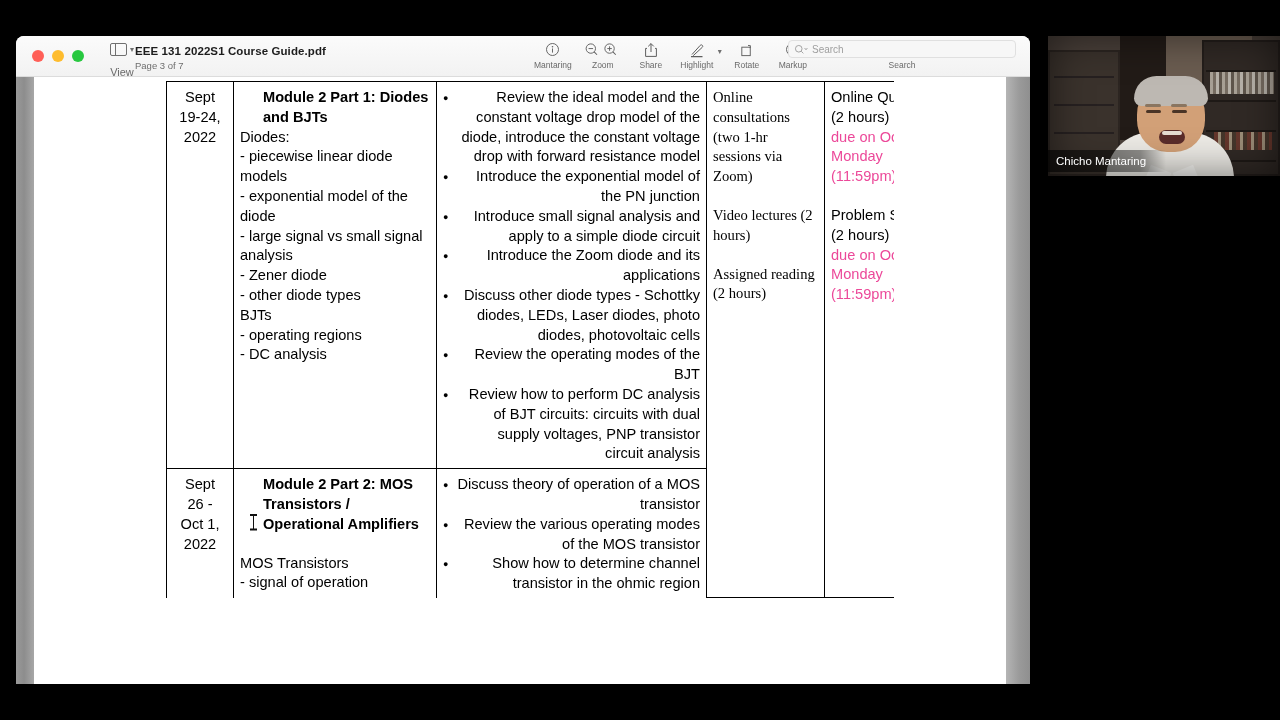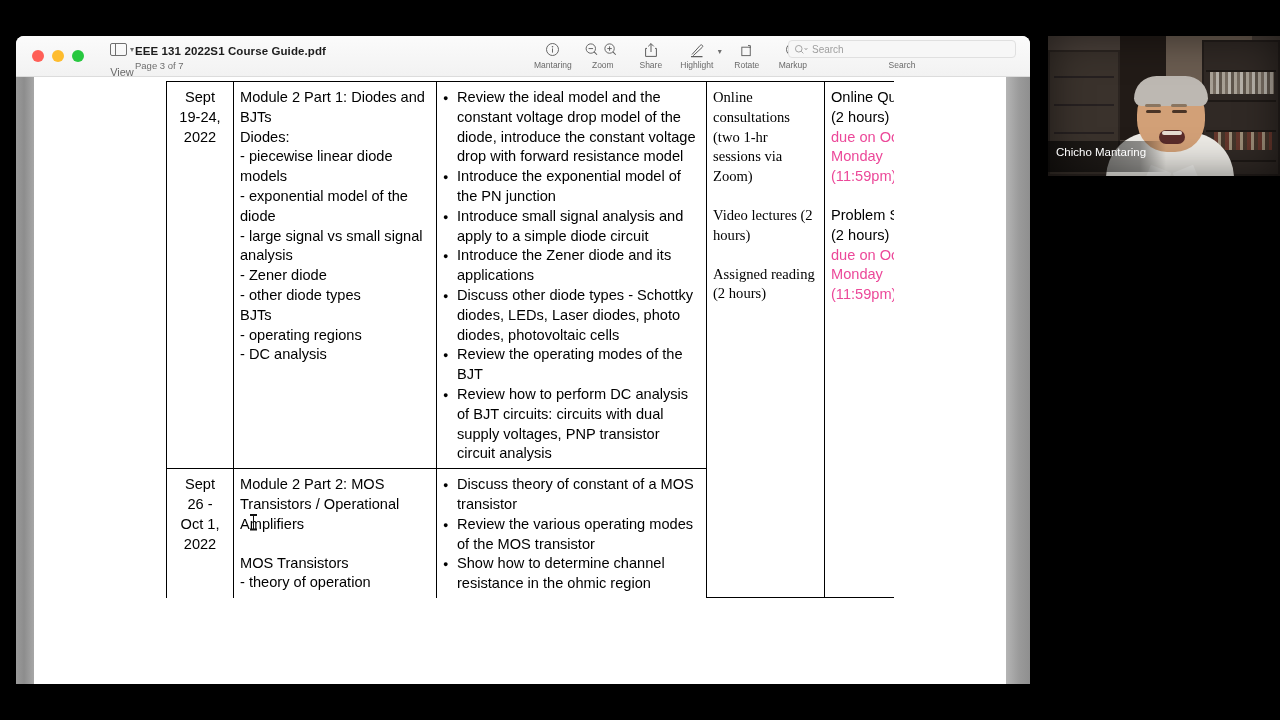--- a/index.html
+++ b/index.html
@@ -66,25 +66,25 @@
   .tbl td{
     border:1.6px solid #000;vertical-align:top;padding:6px 6px 4px 6px;
     font-size:14.6px;line-height:19.8px;color:#000;
   }
   .c-date{width:67px;text-align:center;}
   .c-topics{width:203px;}
   .c-objectives{width:270px;}
   .c-activities{width:118px;font-family:Liberation Serif, serif;}
   .c-assess{width:115px;margin-left:8px;}
 
-  .ttl{font-weight:normal;}
+  .ttl{font-weight:bold;margin-left:23px;}
   .blue{color:#ec4899;}
   .blk{display:block;}
   ul.bl{margin:0;padding:0;list-style:none;}
-  ul.bl li{position:relative;padding-left:14px;margin:0 0 0 0;}
+  ul.bl li{position:relative;padding-left:14px;margin:0 0 0 0;text-align:right;}
   ul.bl li:before{content:"\25CF";position:absolute;left:0;top:0;font-size:9px;line-height:20px;}
   .gap{height:19px;}
 
   
   .cliprow td{border-bottom:none;}
 
   
   .caret{position:absolute;left:218px;top:437px;width:3px;height:16px;}
   .caret:before{content:"";position:absolute;left:1px;top:0;width:1px;height:16px;background:#111;}
   .caret:after{content:"";position:absolute;left:-2px;top:0;width:7px;height:1.5px;background:#111;
@@ -120,21 +120,21 @@
   .cam .browL,.cam .browR{position:absolute;top:24px;width:16px;height:2.5px;background:#8a7560;border-radius:2px;}
   .cam .browL{left:39px;} .cam .browR{left:65px;}
   .cam .mouth{position:absolute;left:53px;top:50px;width:26px;height:14px;background:#5a2c2a;border-radius:10px;}
   .cam .mouth:after{content:"";position:absolute;left:3px;top:1px;width:20px;height:4px;background:#e6dcd2;border-radius:3px;}
   .cam .collarL{position:absolute;left:40px;top:88px;width:22px;height:22px;background:#f6f5f2;
     transform:rotate(22deg);}
   .cam .collarR{position:absolute;left:70px;top:88px;width:22px;height:22px;background:#f6f5f2;
     transform:rotate(-22deg);}
   .cam .vignette{position:absolute;inset:0;box-shadow:inset 0 0 40px rgba(0,0,0,.55);}
   .cam .namebadge{
-    position:absolute;left:0;bottom:4px;min-width:98px;height:22px;padding:0 12px 9px 8px;
+    position:absolute;left:0;bottom:4px;min-width:98px;height:22px;padding:0 12px 0 8px;
     display:flex;align-items:center;color:#fff;font-size:11.5px;
     background:linear-gradient(90deg,rgba(0,0,0,.62),rgba(0,0,0,.40) 78%,rgba(0,0,0,0));
   }
 </style>
 </head>
 <body>
 
 <div id="root">
 
   <div class="preview-window">
@@ -281,21 +281,21 @@
               <span class="blk">BJTs</span>
               <span class="blk">- operating regions</span>
               <span class="blk">- DC analysis</span>
             </td>
 
             <td class="c-objectives">
               <ul class="bl">
                 <li>Review the ideal model and the constant voltage drop model of the diode, introduce the constant voltage drop with forward resistance model</li>
                 <li>Introduce the exponential model of the PN junction</li>
                 <li>Introduce small signal analysis and apply to a simple diode circuit</li>
-                <li>Introduce the Zener diode and its applications</li>
+                <li>Introduce the Zoom diode and its applications</li>
                 <li>Discuss other diode types - Schottky diodes, LEDs, Laser diodes, photo diodes, photovoltaic cells</li>
                 <li>Review the operating modes of the BJT</li>
                 <li>Review how to perform DC analysis of BJT circuits: circuits with dual supply voltages, PNP transistor circuit analysis</li>
               </ul>
             </td>
 
             <td class="c-activities" rowspan="2">
               <span class="blk">Online consultations (two 1-hr sessions via Zoom)</span>
               <span class="blk gap"></span>
               <span class="blk">Video lectures (2 hours)</span>
@@ -319,28 +319,28 @@
               <span class="blk">Sept</span>
               <span class="blk">26 -</span>
               <span class="blk">Oct 1,</span>
               <span class="blk">2022</span>
             </td>
 
             <td class="c-topics">
               <span class="blk ttl">Module 2 Part 2: MOS Transistors / Operational Amplifiers</span>
               <span class="blk gap"></span>
               <span class="blk">MOS Transistors</span>
-              <span class="blk">- theory of operation</span>
+              <span class="blk">- signal of operation</span>
             </td>
 
             <td class="c-objectives">
               <ul class="bl">
-                <li>Discuss theory of constant of a MOS transistor</li>
+                <li>Discuss theory of operation of a MOS transistor</li>
                 <li>Review the various operating modes of the MOS transistor</li>
-                <li>Show how to determine channel resistance in the ohmic region</li>
+                <li>Show how to determine channel transistor in the ohmic region</li>
               </ul>
             </td>
           </tr>
         </tbody>
           </table>
 
         <div class="caret"></div>
       </div>
     </div>
   </div>

